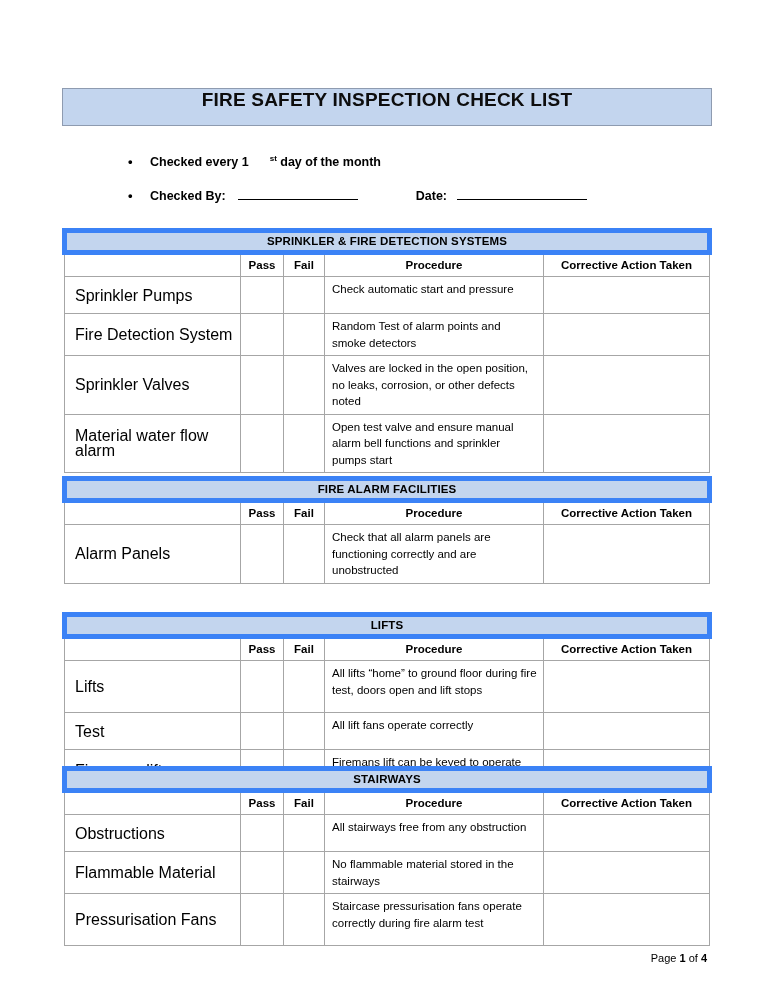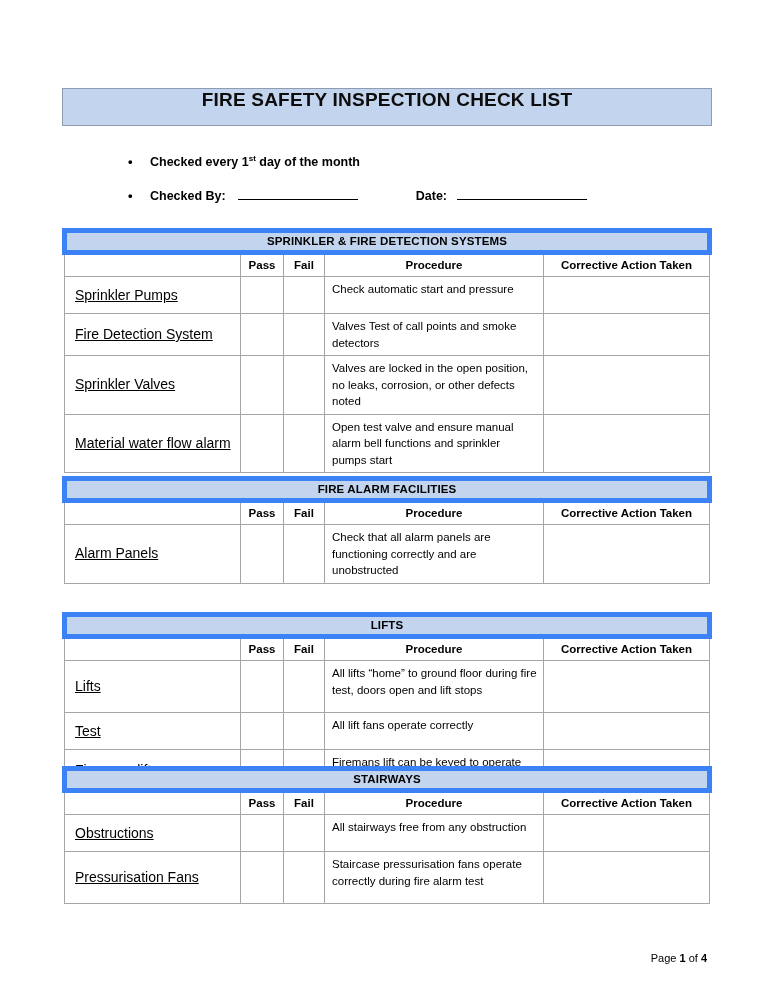--- a/index.html
+++ b/index.html
@@ -61,20 +61,21 @@
   .bullet-dot {
     width: 22px;
     flex: 0 0 22px;
     font-size: 13px;
     line-height: 1;
   }
   .bullet-text sup {
     font-size: 8px;
     vertical-align: super;
     font-weight: bold;
+    margin-left: 21px;
   }
   .field-label { font-weight: bold; }
   .blank-line {
     display: inline-block;
     border-bottom: 1.5px solid #000;
     height: 11px;
     vertical-align: baseline;
   }
   .blank-sm { width: 120px; margin-left: 12px; }
   .blank-md { width: 130px; margin-left: 10px; }
@@ -116,23 +117,22 @@
   }
   .col-item    { width: 176px; }
   .col-pass    { width: 43px; }
   .col-fail    { width: 41px; }
   .col-proc    { width: 219px; }
   .col-action  { width: 166px; }
 
   td.cell-item {
     padding: 0 0 0 10px;
     vertical-align: middle;
-    font-size: 14px;
+    font-size: 16px;
     line-height: 15px;
-    text-decoration: underline;
   }
   td.cell-proc {
     padding: 4px 6px 4px 7px;
     vertical-align: top;
     font-size: 11.5px;
     line-height: 16.5px;
   }
   td.cell-blank { background: #ffffff; }
 
   .r1 { height: 37px; }
@@ -201,21 +201,21 @@
         <td class="cell-item">Sprinkler Pumps</td>
         <td class="cell-blank"></td>
         <td class="cell-blank"></td>
         <td class="cell-proc">Check automatic start and pressure</td>
         <td class="cell-blank"></td>
       </tr>
       <tr class="r2">
         <td class="cell-item">Fire Detection System</td>
         <td class="cell-blank"></td>
         <td class="cell-blank"></td>
-        <td class="cell-proc">Valves Test of call points and smoke detectors</td>
+        <td class="cell-proc">Random Test of alarm points and smoke detectors</td>
         <td class="cell-blank"></td>
       </tr>
       <tr class="r3">
         <td class="cell-item">Sprinkler Valves</td>
         <td class="cell-blank"></td>
         <td class="cell-blank"></td>
         <td class="cell-proc">Valves are locked in the open position, no leaks, corrosion, or other defects noted</td>
         <td class="cell-blank"></td>
       </tr>
       <tr class="r3">
@@ -319,20 +319,27 @@
         <td>Procedure</td>
         <td>Corrective Action Taken</td>
       </tr>
       <tr class="r2">
         <td class="cell-item">Obstructions</td>
         <td class="cell-blank"></td>
         <td class="cell-blank"></td>
         <td class="cell-proc">All stairways free from any obstruction</td>
         <td class="cell-blank"></td>
       </tr>
+      <tr class="r2">
+        <td class="cell-item">Flammable Material</td>
+        <td class="cell-blank"></td>
+        <td class="cell-blank"></td>
+        <td class="cell-proc">No flammable material stored in the stairways</td>
+        <td class="cell-blank"></td>
+      </tr>
       <tr class="r3">
         <td class="cell-item">Pressurisation Fans</td>
         <td class="cell-blank"></td>
         <td class="cell-blank"></td>
         <td class="cell-proc">Staircase pressurisation fans operate correctly during fire alarm test</td>
         <td class="cell-blank"></td>
       </tr>
     </tbody>
   </table>
 

